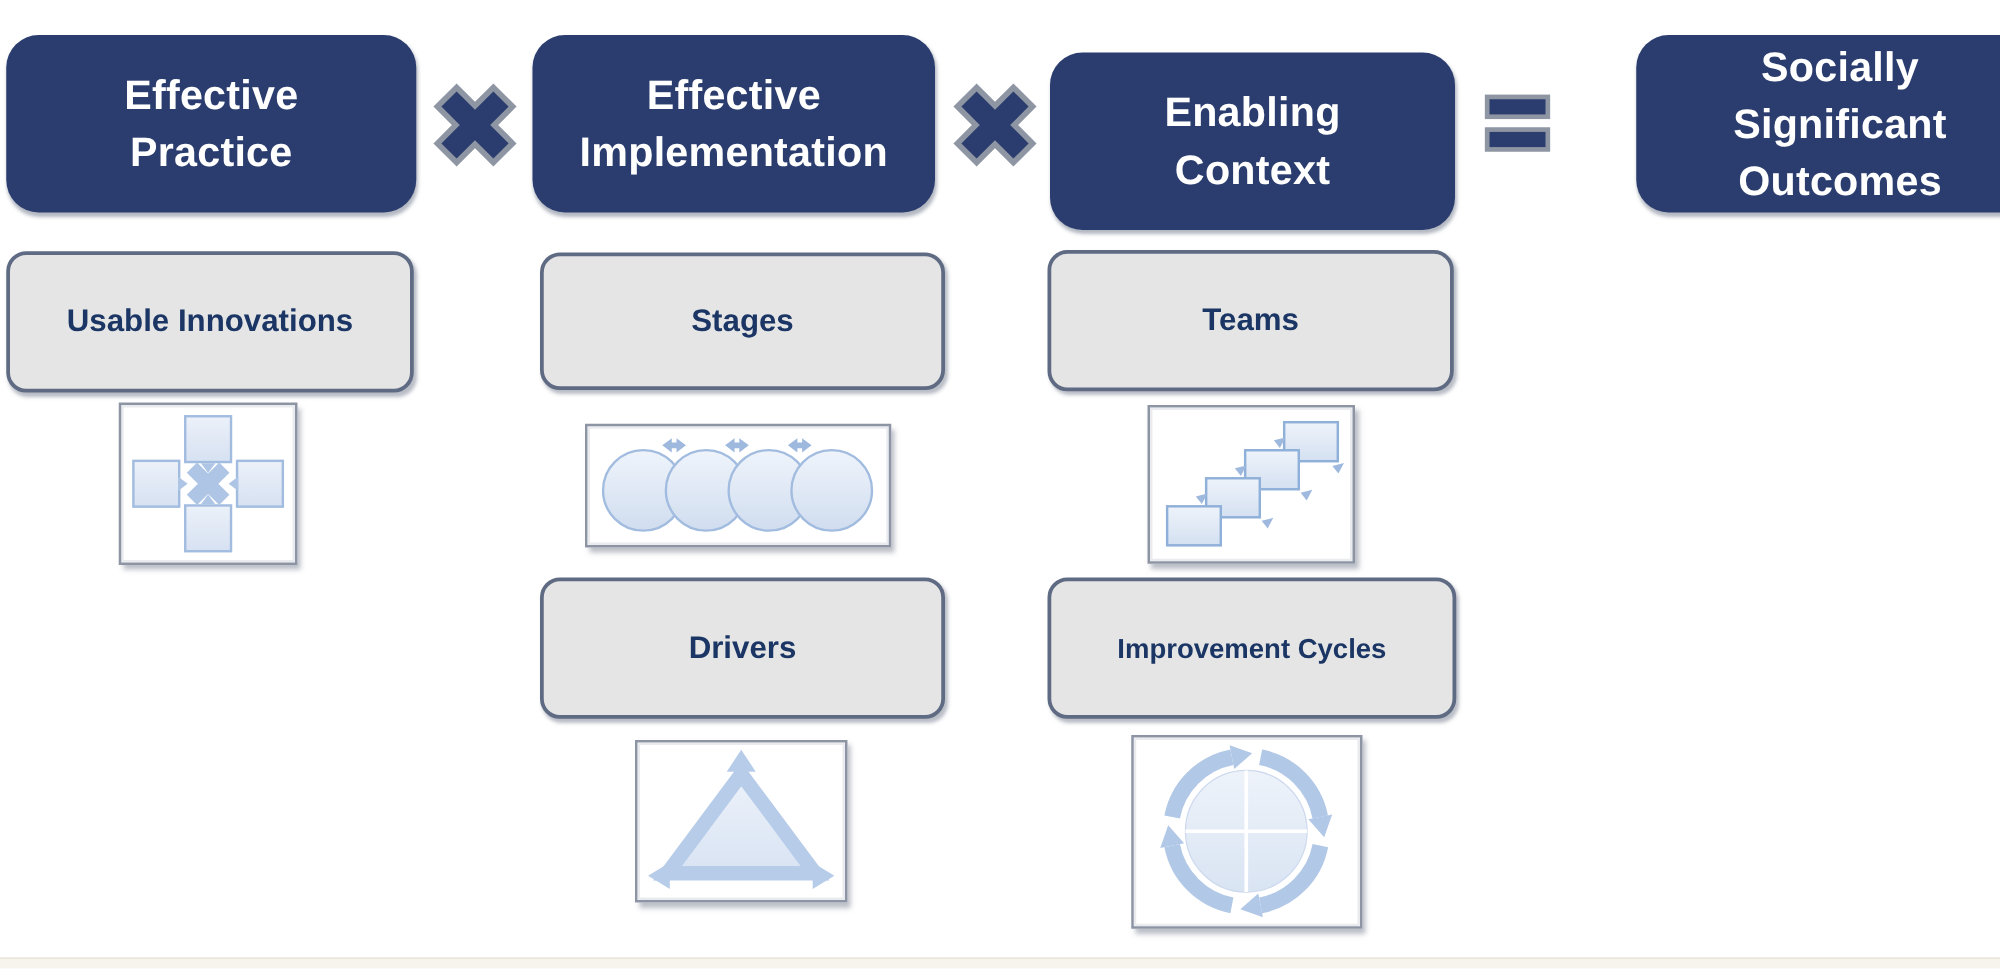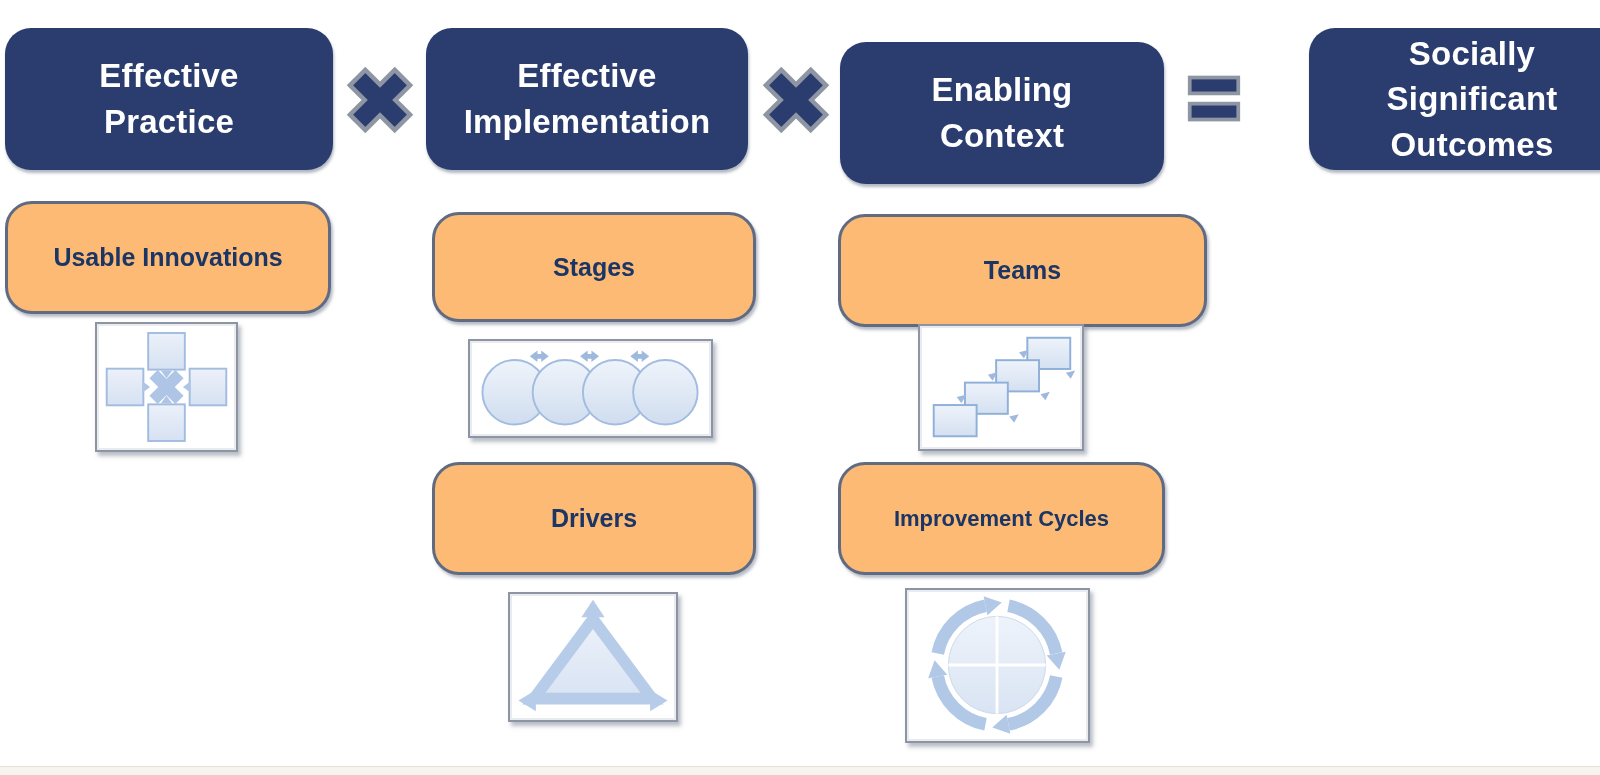--- a/index.html
+++ b/index.html
@@ -35,23 +35,23 @@
     letter-spacing: 0.2px;
   }
 
   
   .op { position: absolute; display: flex; align-items: center; justify-content: center; }
 
   
   .white-box {
     position: absolute;
     height: 113px;
-    background: #fdba74;
+    background: #e5e5e5;
     border: 3px solid #5f6a83;
-    border-radius: 27px;
+    border-radius: 16px;
     box-shadow: 2px 3px 3px rgba(115,124,142,0.5);
     display: flex;
     align-items: center;
     justify-content: center;
     text-align: center;
   }
   .white-box .label {
     color: #1b3665;
     font-size: 25px;
   }
@@ -121,25 +121,25 @@
   <div class="top-box" style="left:1309px; width:326px;">
     <span class="label">Socially
 Significant
 Outcomes</span>
   </div>
 
   <div class="white-box" style="left:5px; top:201px; width:326px;">
     <span class="label">Usable Innovations</span>
   </div>
 
-  <div class="white-box" style="left:432px; top:212px; width:324px; height:110px;">
+  <div class="white-box" style="left:432px; top:202px; width:324px; height:110px;">
     <span class="label">Stages</span>
   </div>
 
-  <div class="white-box" style="left:838px; top:214px; width:369px;">
+  <div class="white-box" style="left:838px; top:200px; width:325px;">
     <span class="label">Teams</span>
   </div>
 
   <div class="icon-panel" style="left:95px; top:322px; width:143px; height:130px;" aria-label="converging-squares-icon">
     <svg width="135" height="122" viewBox="0 0 140 126">
       <defs>
         <linearGradient id="sqg" x1="0" y1="0" x2="0" y2="1">
           <stop offset="0" stop-color="#ecf1f9"></stop>
             <stop offset="1" stop-color="#d6e1f2"></stop>
         </linearGradient>

